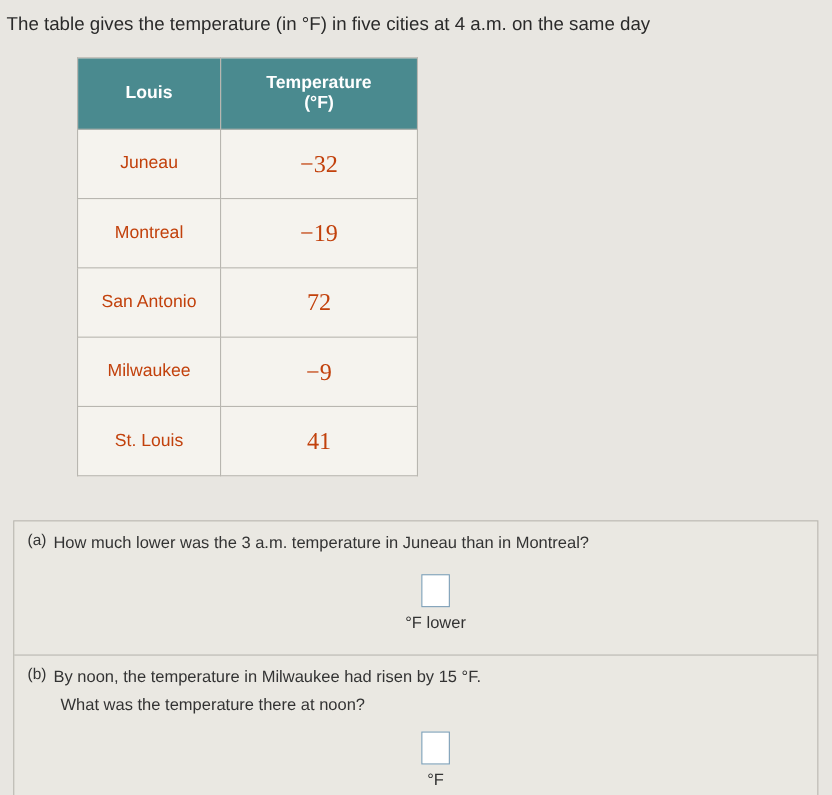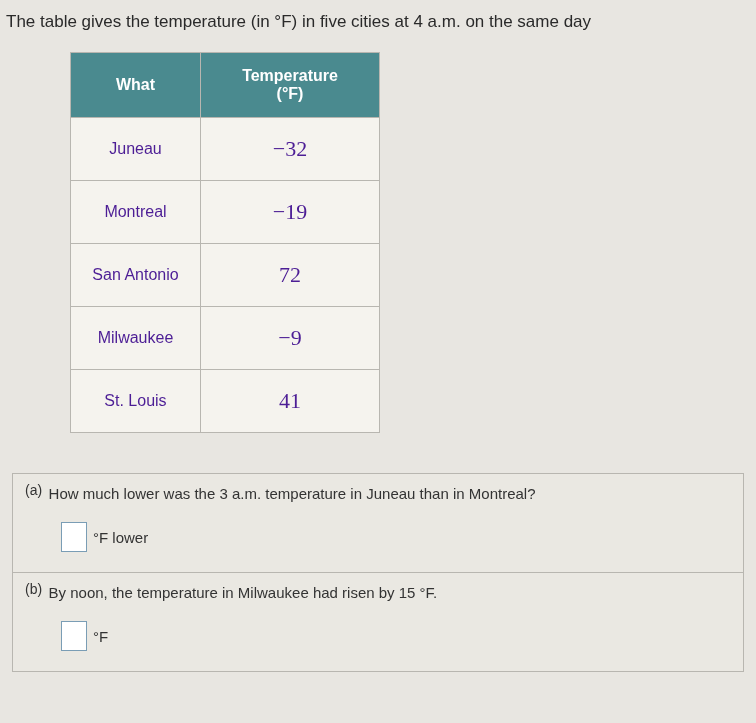--- a/index.html
+++ b/index.html
@@ -39,21 +39,21 @@
       width: 130px;
     }
     .data-table th:last-child {
       width: 179px;
     }
     .data-table td {
       border: 1px solid #b8b6b0;
       padding: 18px 10px;
       text-align: center;
       font-size: 16px;
-      color: #4c1d95;
+      color: #c2410c;
     }
     .data-table td.city {
       font-family: Arial, sans-serif;
     }
     .data-table td.temp {
       font-family: Georgia, serif;
       font-size: 22px;
       margin-top: 45px;
     }
     .questions {
@@ -83,20 +83,21 @@
       line-height: 1.6;
     }
     .answer-row {
       margin-top: 16px;
       margin-left: 36px;
       display: flex;
       align-items: center;
       gap: 6px;
       font-size: 15px;
       color: #333;
+      flex-direction: column;
     }
     .answer-input {
       width: 26px;
       height: 30px;
       border: 1px solid #7a9db5;
       background: #fff;
       text-align: center;
       font-size: 14px;
       padding: 0;
     }
@@ -111,21 +112,21 @@
     }
   </style>
 </head>
 <body>
 
 <div class="intro">The table gives the temperature (in °F) in five cities at 4 a.m. on the same day</div>
 
 <table class="data-table">
   <thead>
     <tr>
-      <th>What</th>
+      <th>Louis</th>
       <th>
         <div>Temperature</div>
         <div>(°F)</div>
       </th>
     </tr>
   </thead>
   <tbody>
     <tr>
       <td class="city">Juneau</td>
       <td class="temp">−32</td>
@@ -154,18 +155,19 @@
     <span class="q-label">(a)</span>
     <span class="q-text">How much lower was the 3 a.m. temperature in Juneau than in Montreal?</span>
     <div class="answer-row">
       <input class="answer-input" type="text" value="" style="">
       <span class="unit">°F lower</span>
     </div>
   </div>
   <div class="question">
     <span class="q-label">(b)</span>
     <span class="q-text">By noon, the temperature in Milwaukee had risen by 15 °F.</span>
+    <div class="subq">What was the temperature there at noon?</div>
     <div class="answer-row">
       <input class="answer-input" type="text" value="" style="">
       <span class="unit">°F</span>
     </div>
   </div>
 </div>
 
 </body></html>

